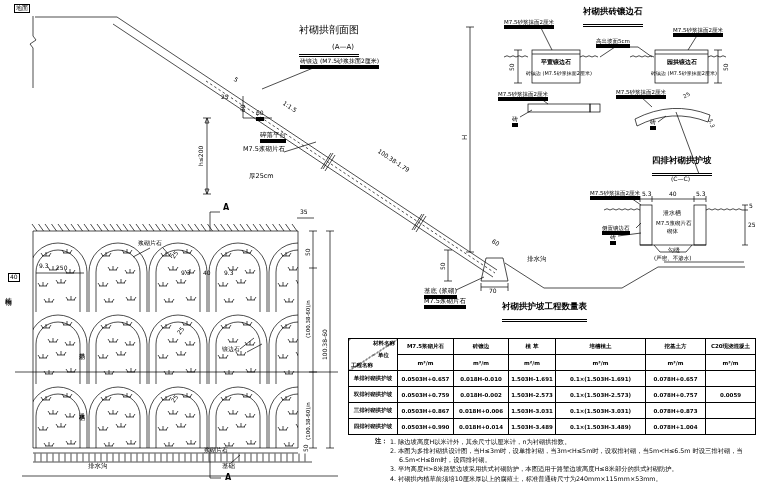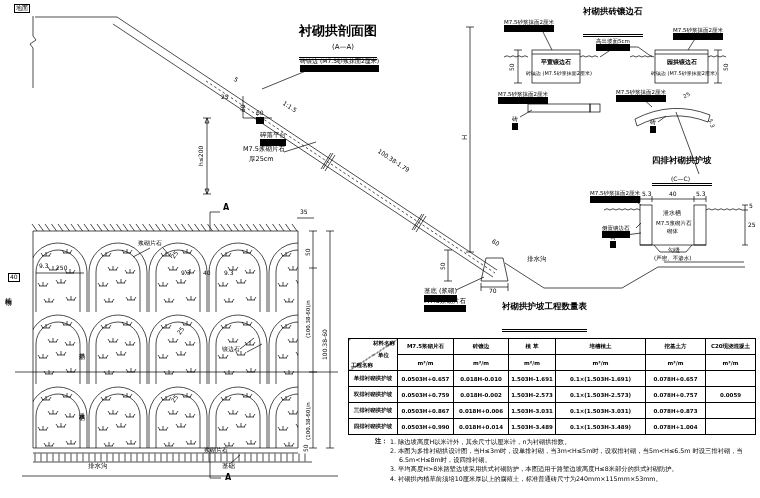--- a/index.html
+++ b/index.html
@@ -3,23 +3,23 @@
 <meta charset="utf-8">
 <style>
   html,body{margin:0;padding:0;background:#fff;}
   #canvas{position:relative;width:760px;height:498px;background:#fff;overflow:hidden;
           font-family:"DejaVu Sans",sans-serif;color:#000;}
   svg{position:absolute;left:0;top:0;}
   svg line,svg path,svg rect,svg polyline,svg circle{stroke:#000;stroke-width:.7;fill:none;}
   .lbl{position:absolute;font-size:6.5px;line-height:1.15;white-space:nowrap;color:#000;}
   .s5{font-size:5px;} .s55{font-size:5.5px;} .s6{font-size:6px;} .s7{font-size:7px;} .s8{font-size:8px;}
   .b{font-weight:700;}
-  .ttl{font-weight:700;font-size:13px;border-bottom:3px double #000;padding-bottom:18px;}
-  .ttl2{font-weight:700;font-size:8.5px;border-bottom:3px double #000;padding-bottom:17px;}
-  .u{border-bottom:7px solid #000000;}
+  .ttl{font-weight:400;font-size:10px;border-bottom:3px double #000;padding-bottom:18px;}
+  .ttl2{font-weight:700;font-size:8.5px;border-bottom:3px double #000;padding-bottom:7px;}
+  .u{border-bottom:4px solid #000000;}
   .bx{border:1px solid #000;padding:0 1px;}
   .vert{writing-mode:vertical-rl;text-orientation:upright;letter-spacing:1px;}
   .r90{transform:rotate(-90deg);transform-origin:left top;}
   .r34{transform:rotate(33.7deg);transform-origin:left top;}
   .rm50{transform:rotate(-52deg);transform-origin:left top;}
   .r70{transform:rotate(70deg);transform-origin:left top;}
   .rm30{transform:rotate(-28deg);transform-origin:left top;}
   #qty-table{position:absolute;left:348px;top:338px;border-collapse:collapse;table-layout:fixed;}
   #qty-table th,#qty-table td{border:1px solid #000;font-size:5.5px;font-weight:700;
       text-align:center;padding:0;overflow:hidden;white-space:nowrap;height:15px;}
@@ -319,21 +319,21 @@
 <div class="lbl s6 bx" style="left:14px;top:4px">地面</div>
 <div class="lbl s6 u" style="left:300px;top:58px">砖镶边 (M7.5砂浆抹面2厘米)</div>
 <div class="lbl s6 r34" style="left:285px;top:100px">1:1.5</div>
 <div class="lbl s6 r34" style="left:236px;top:76px">5</div>
 <div class="lbl s6" style="left:221px;top:94px">25</div>
 <div class="lbl s6 r90" style="left:240px;top:112px">60</div>
 <div class="lbl s6 u" style="left:256px;top:110px">60</div>
 <div class="lbl u" style="left:260px;top:132px">碎落平台</div>
 <div class="lbl s6 r90" style="left:198px;top:166px">h≤200</div>
 <div class="lbl" style="left:243px;top:146px">M7.5浆砌片石</div>
-<div class="lbl" style="left:249px;top:156px">厚25cm</div>
+<div class="lbl" style="left:249px;top:173px">厚25cm</div>
 <div class="lbl s6 r34" style="left:380px;top:148px">100.38-1.79</div>
 <div class="lbl s6 r34" style="left:494px;top:238px">60</div>
 <div class="lbl s7 r90" style="left:461px;top:140px">H</div>
 <div class="lbl s6 r90" style="left:440px;top:270px">50</div>
 <div class="lbl s6" style="left:489px;top:288px">70</div>
 <div class="lbl" style="left:527px;top:256px">排水沟</div>
 <div class="lbl u" style="left:424px;top:288px">基底 (浆砌)</div>
 <div class="lbl u" style="left:424px;top:298px">M7.5浆砌片石</div>
 
 <div class="lbl s8 b" style="left:223px;top:203px">A</div>

